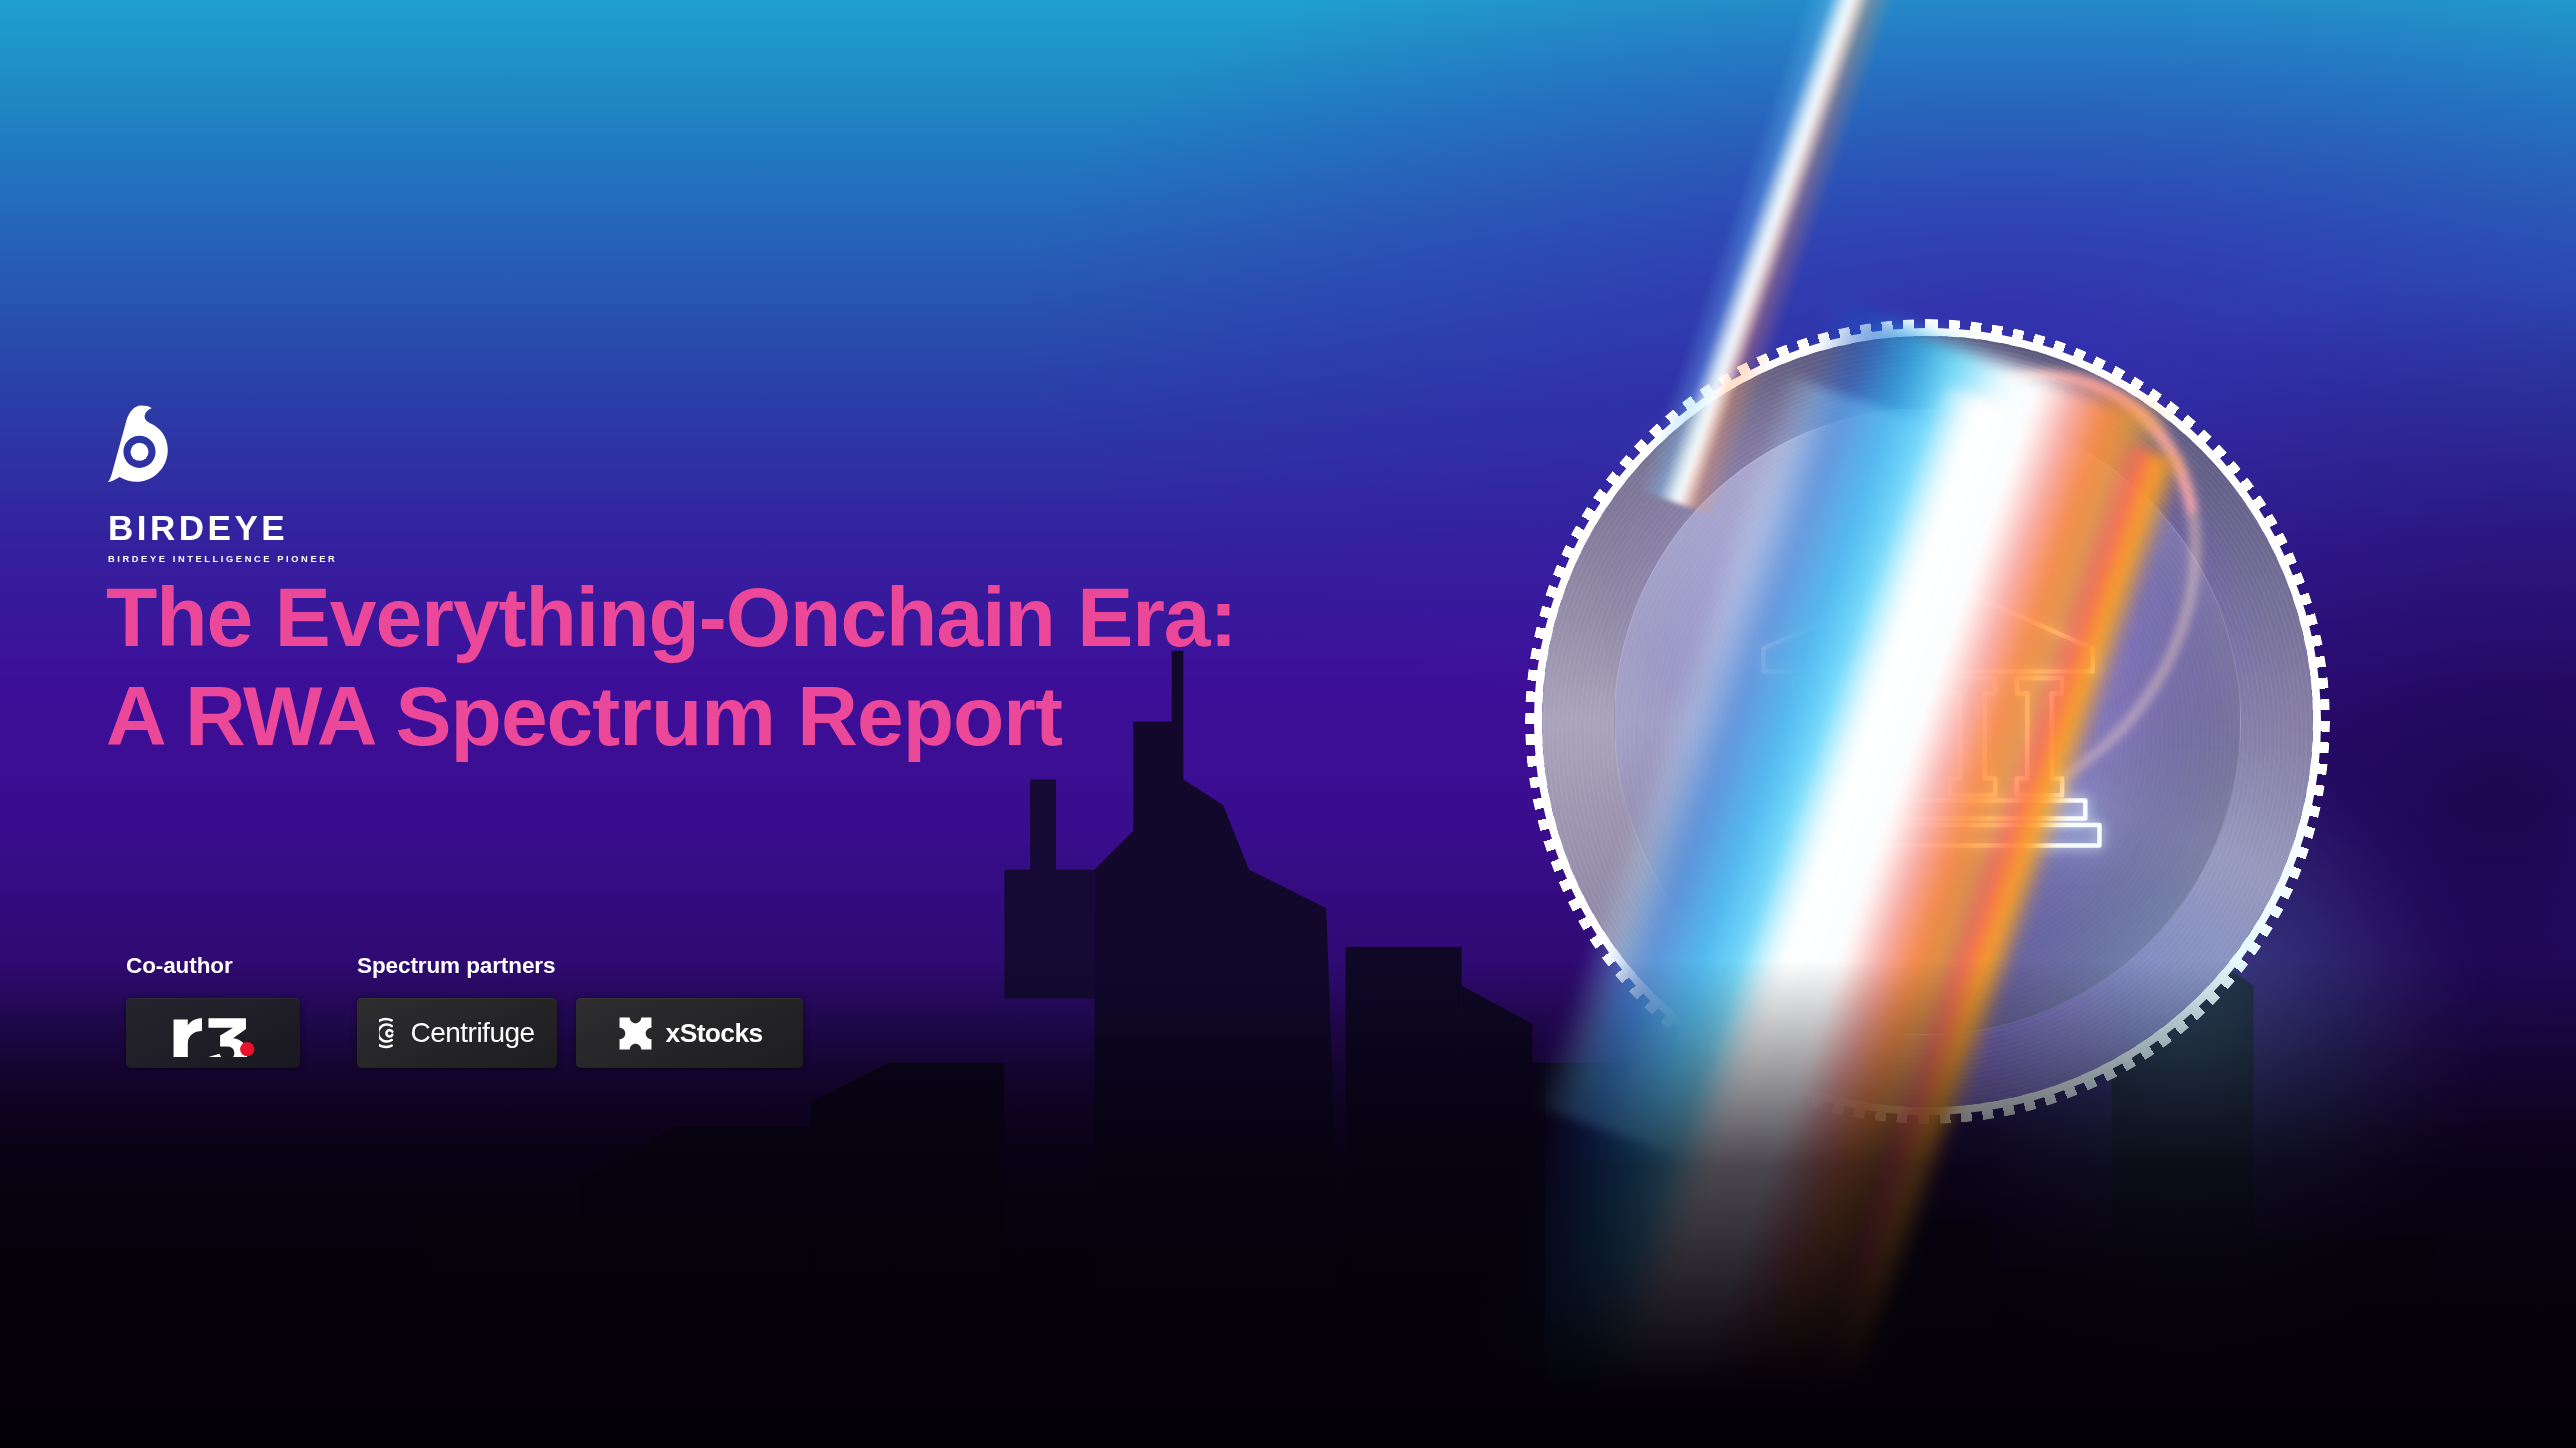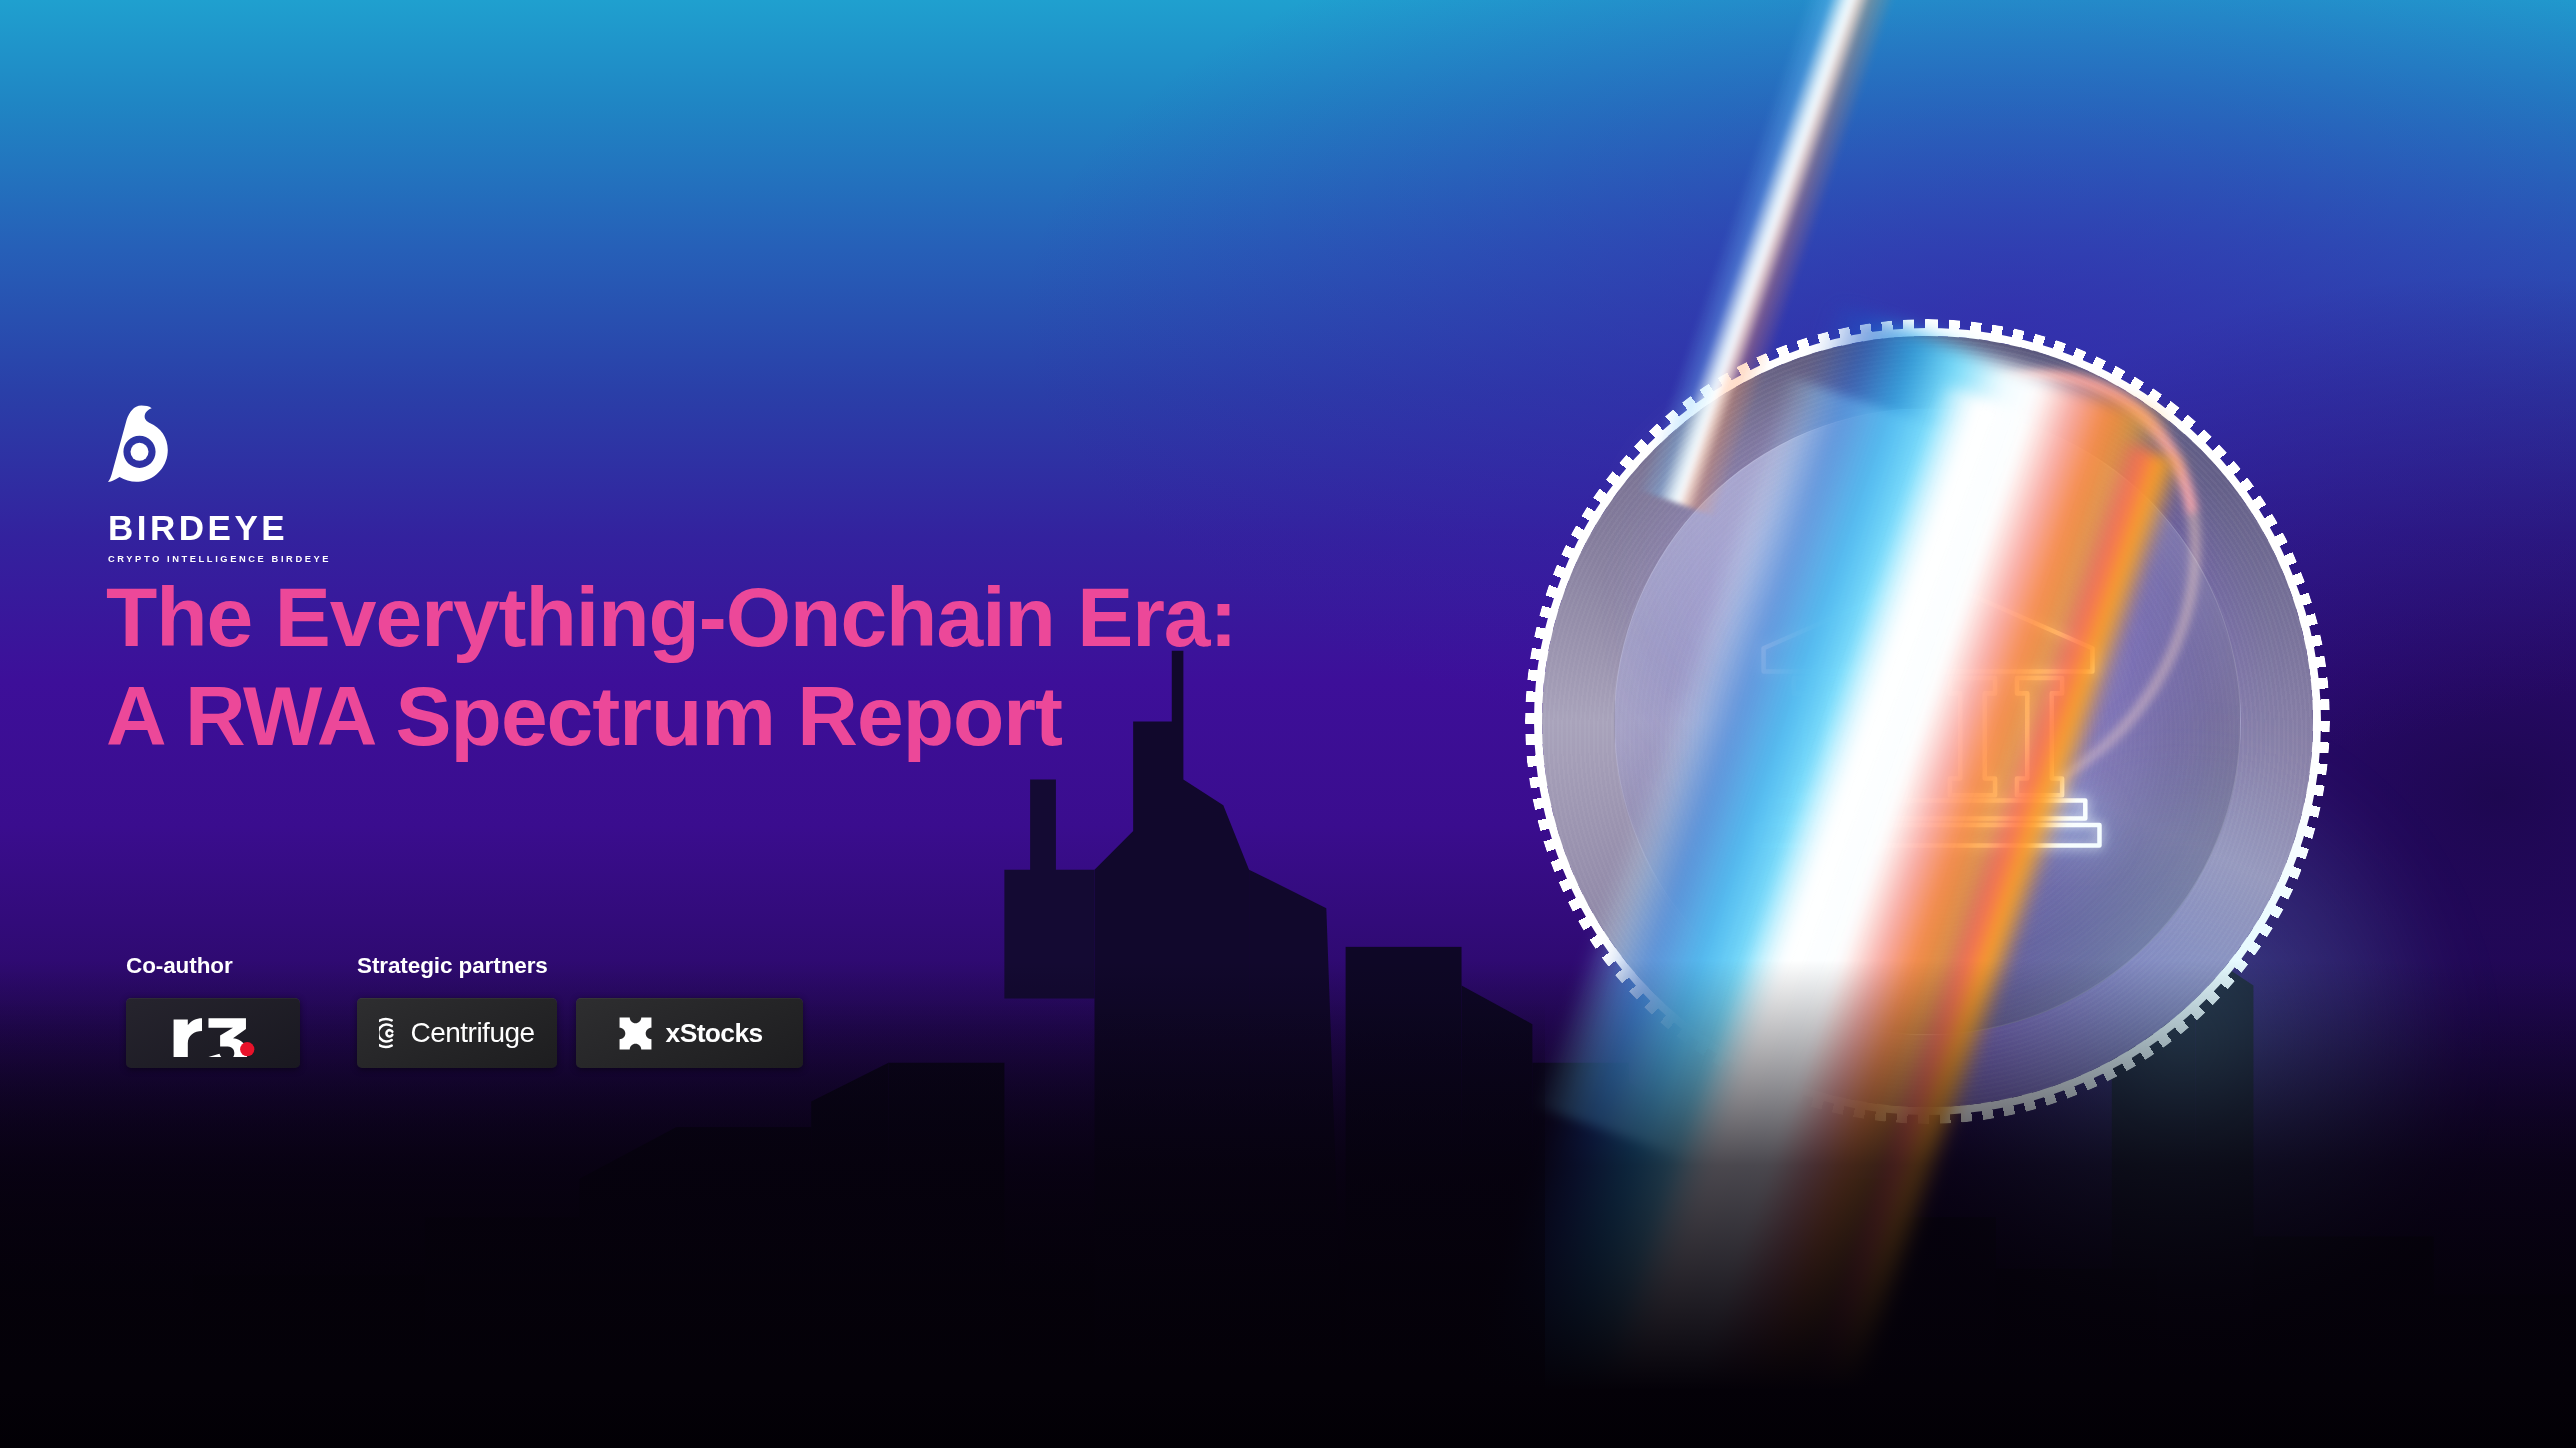--- a/index.html
+++ b/index.html
@@ -340,21 +340,21 @@
   <div class="logo">
     <div class="logo-mark">
       <svg viewBox="0 0 98 122">
         <path fill="#ffffff" d="M52 2 C40 2 33 13 29 24 L7 104 C5 112 3 117 0 121 C6 120 12 117 18 113 C28 119 40 122 51 120 C76 116 93 95 93 71 C93 52 82 36 65 29 C61 27 57 24 57 19 C57 13 62 8 68 6 C64 3 58 2 52 2 Z M49 49 C63 49 74 60 74 74 C74 88 63 99 49 99 C35 99 24 88 24 74 C24 60 35 49 49 49 Z"></path>
         <circle cx="49" cy="74" r="14" fill="#ffffff"></circle>
         <circle cx="49" cy="74" r="25" fill="none" stroke="#3d0f99" stroke-width="0"></circle>
       </svg>
     </div>
     <div class="logo-text">
       <div class="logo-word">BIRDEYE</div>
-      <div class="logo-tag">CRYPTO INTELLIGENCE BIRDEYE</div>
+      <div class="logo-tag">BIRDEYE INTELLIGENCE PIONEER</div>
     </div>
   </div>
 
   <h1 class="title">The Everything-Onchain Era:
 A RWA Spectrum Report</h1>
 
   <div class="credits">
 
     <div class="credit-group">
       <div class="credit-label">Co-author</div>
@@ -365,21 +365,21 @@
               <path fill="#ffffff" d="M4 16 h22 v9 c5-7 13-11 22-11 v20 c-12 0-22 7-22 19 v21 H4 Z"></path>
               <path fill="#ffffff" d="M58 14 h58 v17 l-20 14 c13 1 22 11 22 24 c0 16-13 27-31 27 c-16 0-28-8-32-21 l20-6 c2 6 6 9 12 9 c7 0 11-4 11-10 c0-7-5-10-13-10 h-9 V41 l20-12 H58 Z"></path>
               <circle cx="118" cy="62" r="11" fill="#e8122a"></circle>
             </svg>
           </div>
         </div>
       </div>
     </div>
 
     <div class="credit-group">
-      <div class="credit-label">Strategic partners</div>
+      <div class="credit-label">Spectrum partners</div>
       <div class="pill-row">
 
         <div class="pill pill-cf">
           <div class="cf-logo">
             <div class="cf-mark">
               <svg viewBox="0 0 52 56" fill="none" stroke="#ffffff" stroke-linecap="round">
                 <path d="M20 8 A22 22 0 1 0 20 48" stroke-width="4"></path>
                 <path d="M20 17 A13.5 13.5 0 1 0 20 39" stroke-width="4"></path>
                 <path d="M21 26 A5 5 0 1 0 21 31" stroke-width="4"></path>
               </svg>

